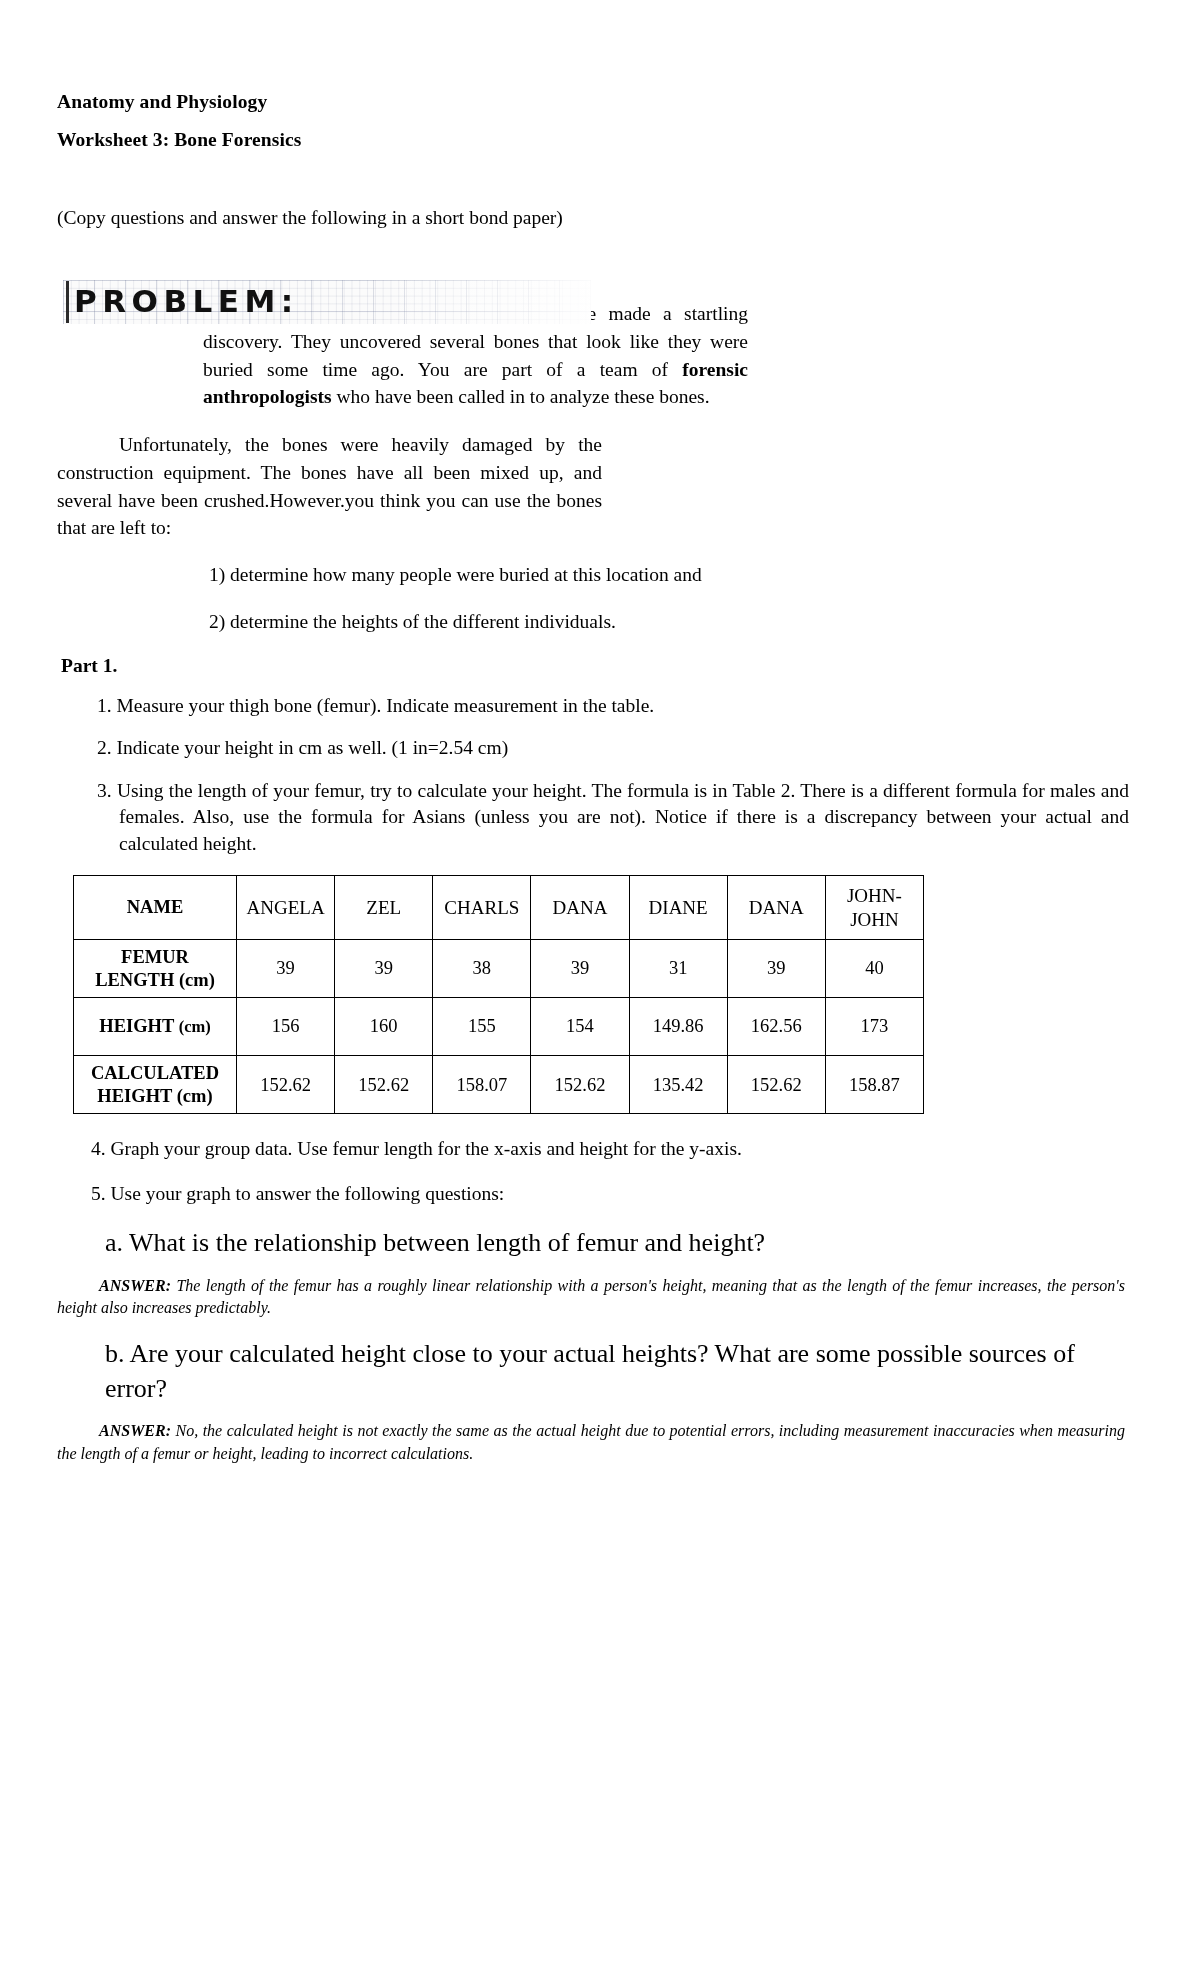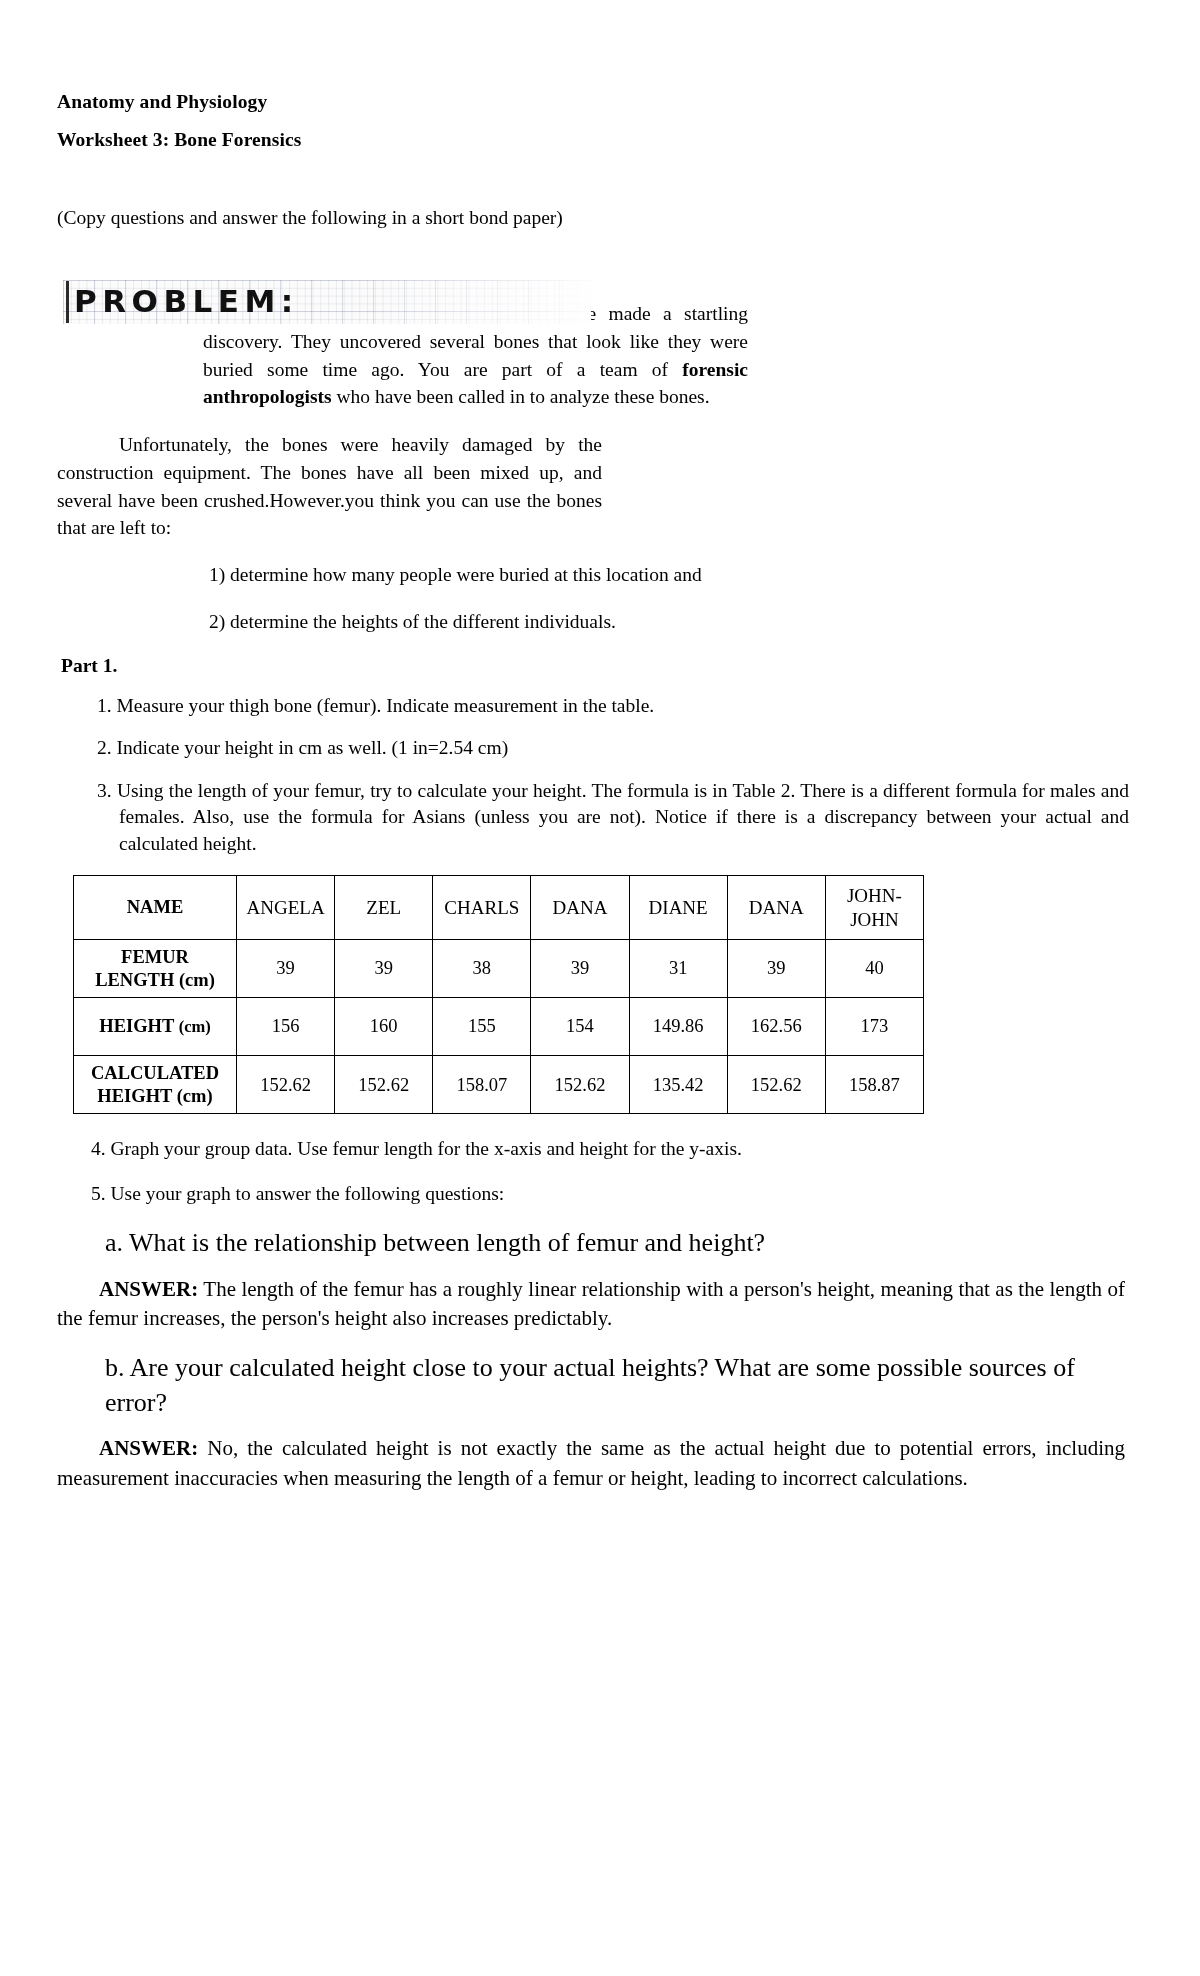--- a/index.html
+++ b/index.html
@@ -184,26 +184,27 @@
     padding-left: 28px;
     text-indent: -22px;
     margin-left: 28px;
   }
   .sub-q {
     font-size: 26px;
     line-height: 1.36;
     margin: 0 0 14px 48px;
   }
   .answer-para {
-    font-size: 21px;
+    font-size: 16px;
     line-height: 1.4;
     text-align: justify;
     margin: 0 0 16px 0;
     text-indent: 42px;
     width: 1068px;
+    font-style: italic;
   }
   .answer-para b { font-weight: bold; }
 </style>
 </head>
 <body>
 
 <div class="page">
   <div class="content">
 
     <div class="doc-title">Anatomy and Physiology</div>

